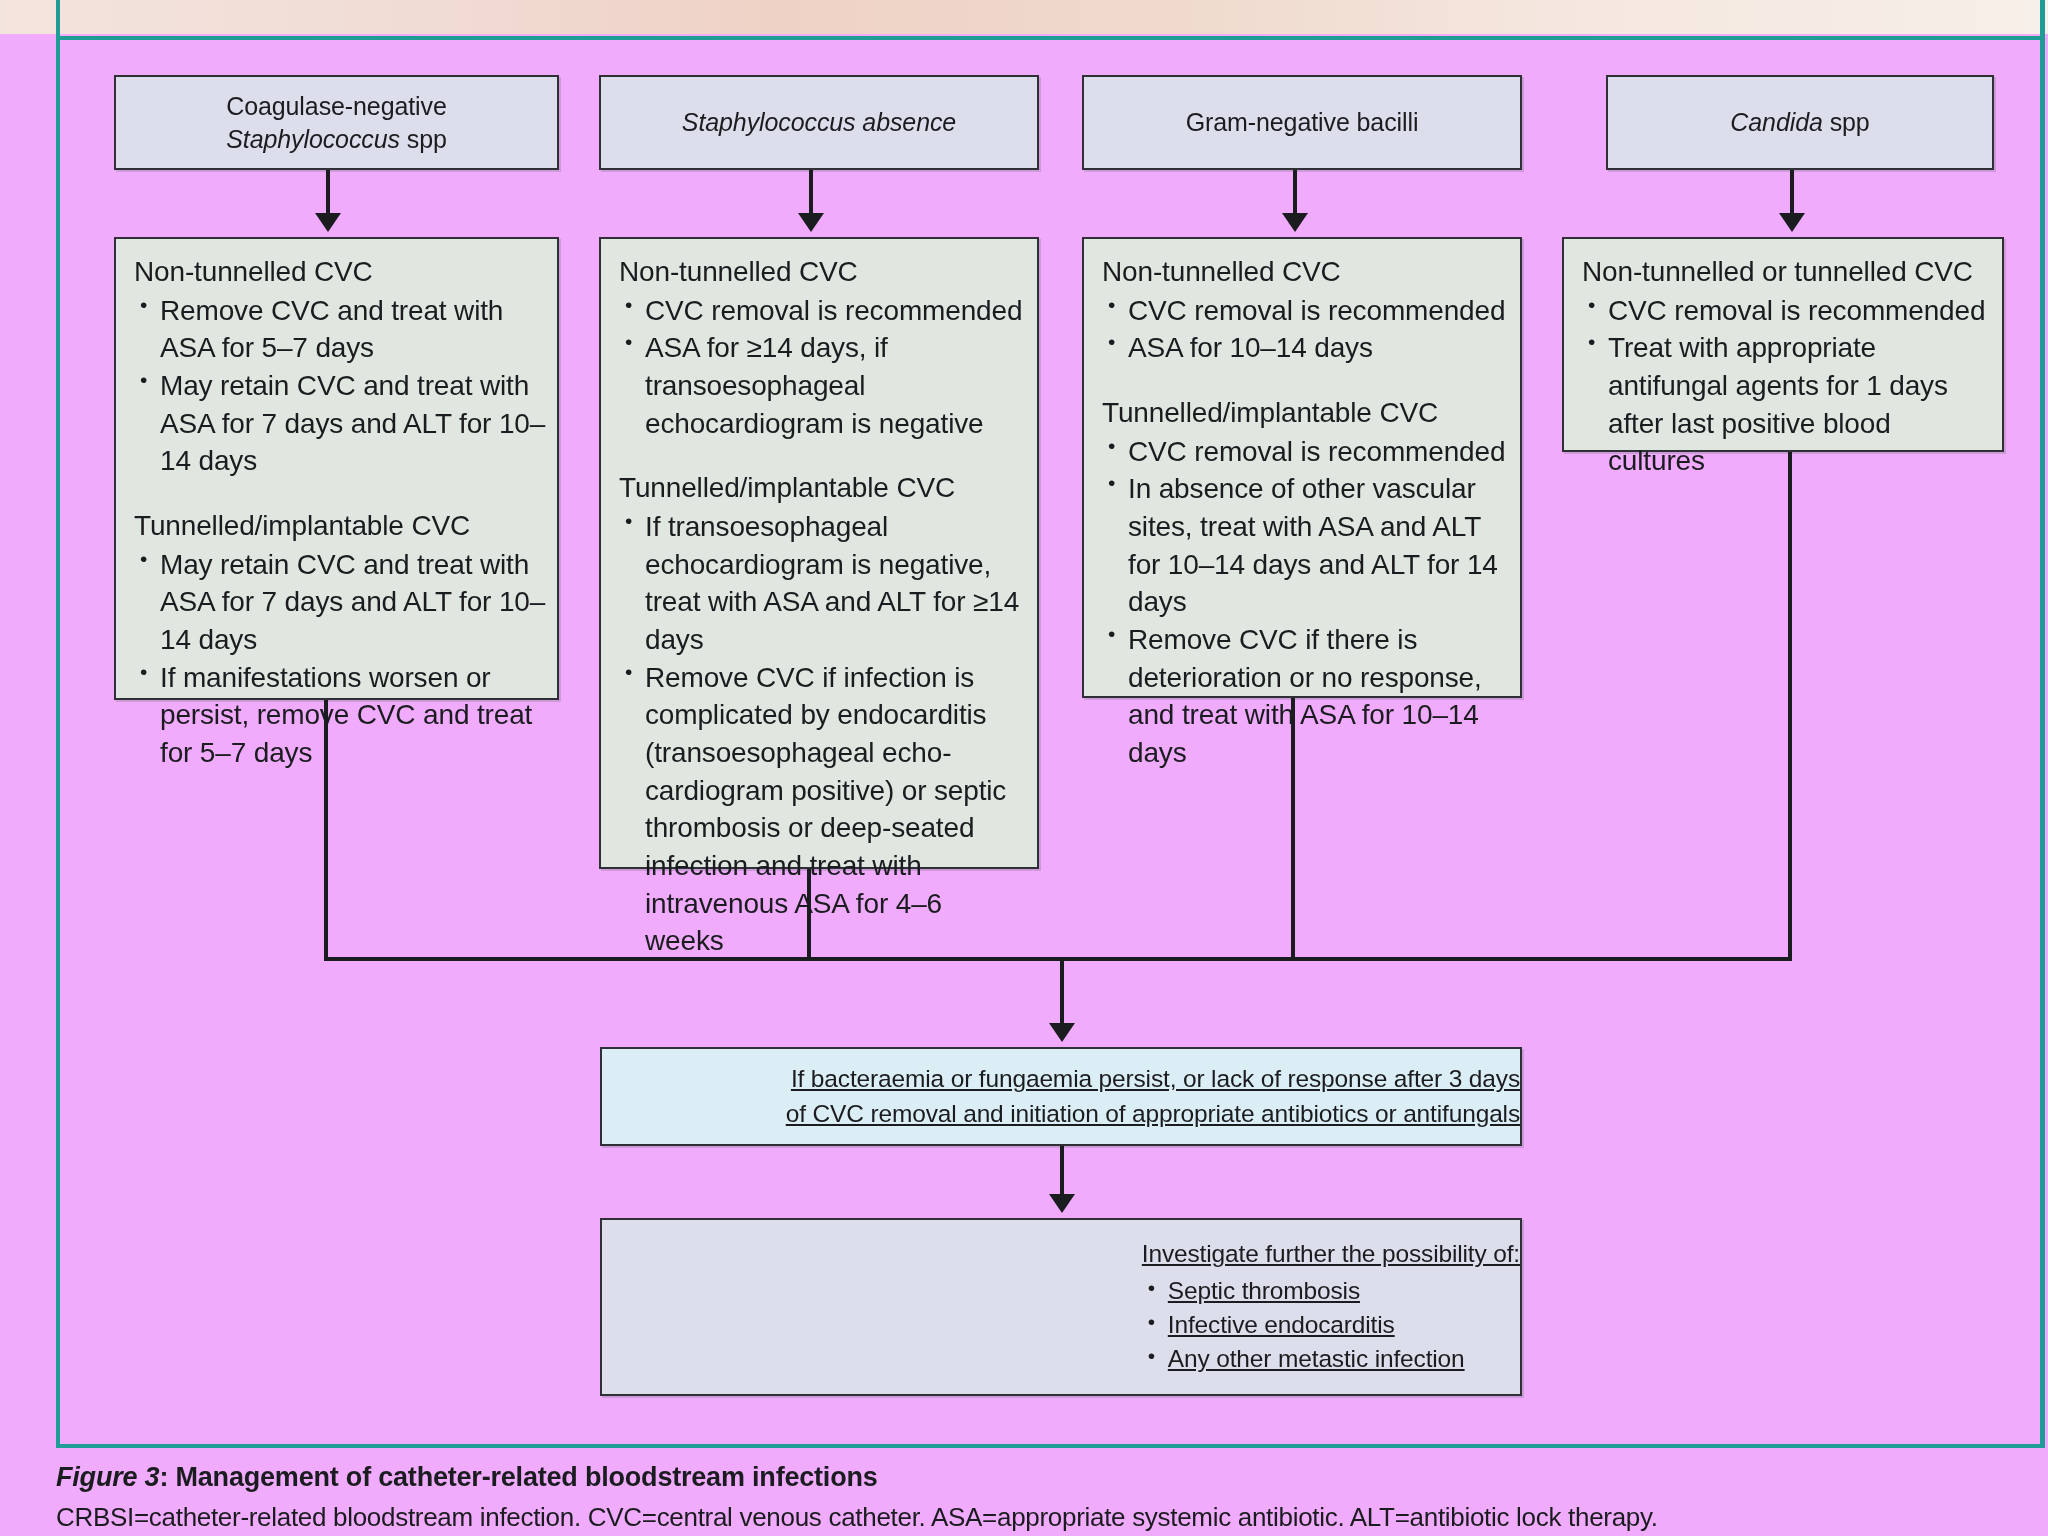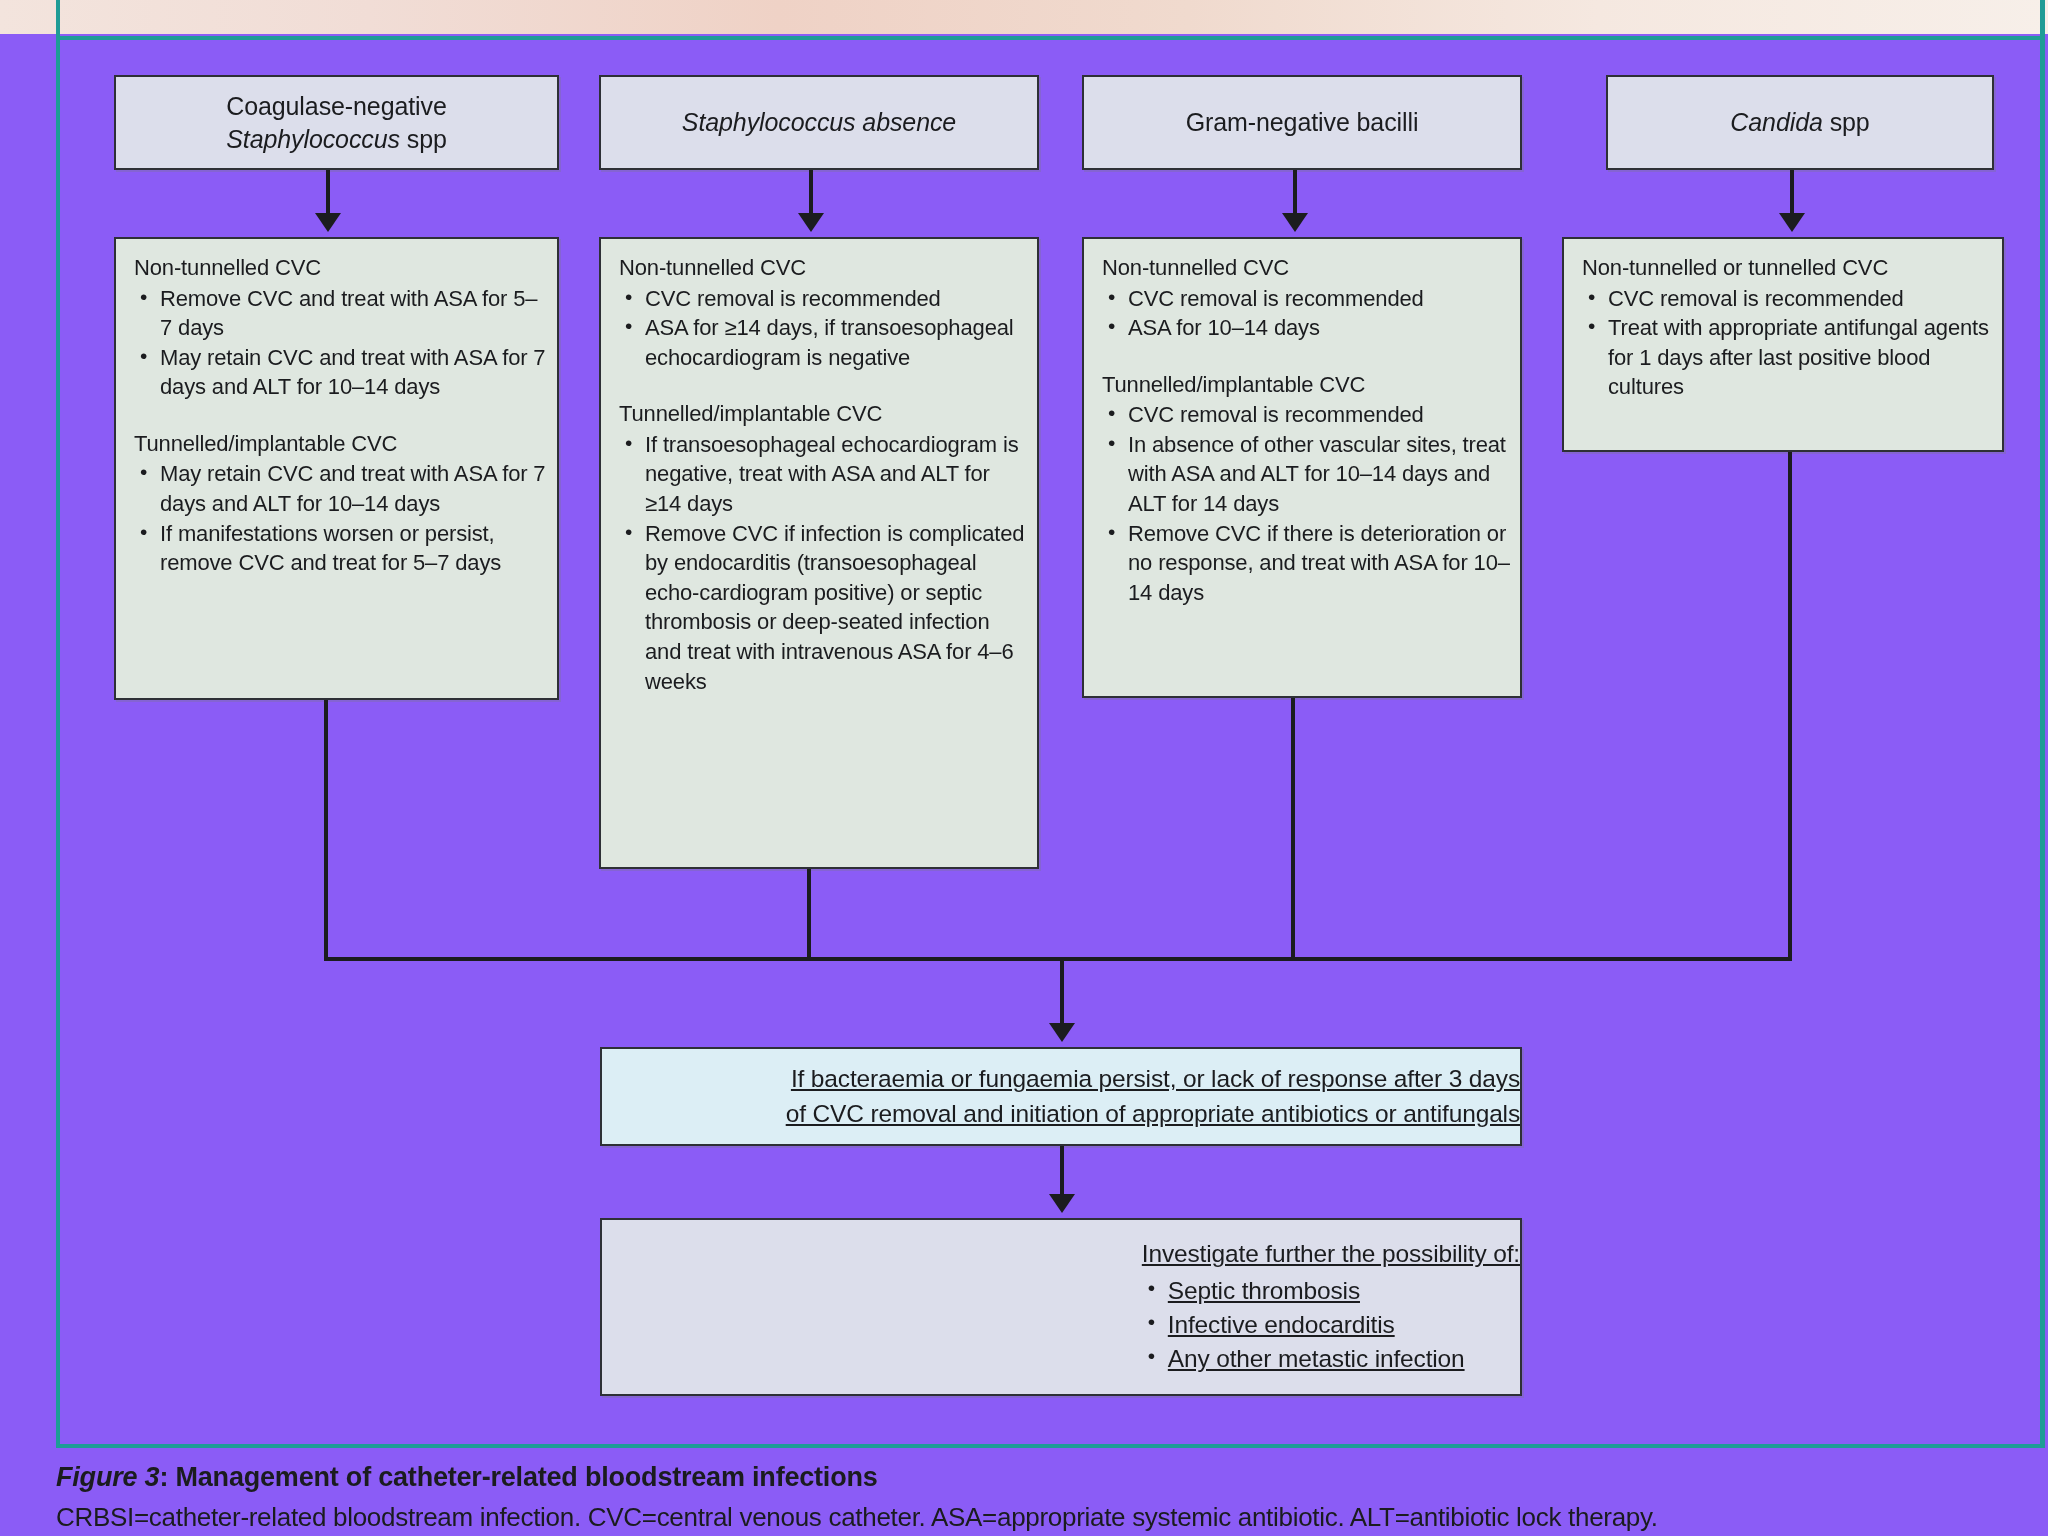--- a/index.html
+++ b/index.html
@@ -12,21 +12,21 @@
     background: #ffffff;
     font-family: "Liberation Sans", sans-serif;
     overflow: hidden;
     position: relative;
   }
 
   
   #page {
     position: absolute;
     inset: 0;
-    background: #8b5cf6;
+    background: #f0abfc;
   }
   .top-gradient {
     position: absolute;
     top: 0; left: 0;
     width: 2048px;
     height: 34px;
     background: linear-gradient(90deg,
         #f3e4dd 0%, #f1ddd6 18%, #efd2c6 38%,
         #f0dace 58%, #f5e8e0 78%, #f7efe9 100%);
   }
@@ -93,21 +93,21 @@
     letter-spacing: -0.1px;
   }
   .hdr-text .ital { font-style: italic; }
 
   .body-text {
     position: absolute;
     left: 18px;
     top: 14px;
     right: 10px;
     color: #1b1c1f;
-    font-size: 22px;
+    font-size: 28px;
     line-height: 1.345;
     letter-spacing: -0.15px;
   }
   .sub-head { margin: 0 0 1px 0; }
   ul.bullets {
     list-style: none;
     margin: 0;
     padding: 0;
   }
   ul.bullets > li {

